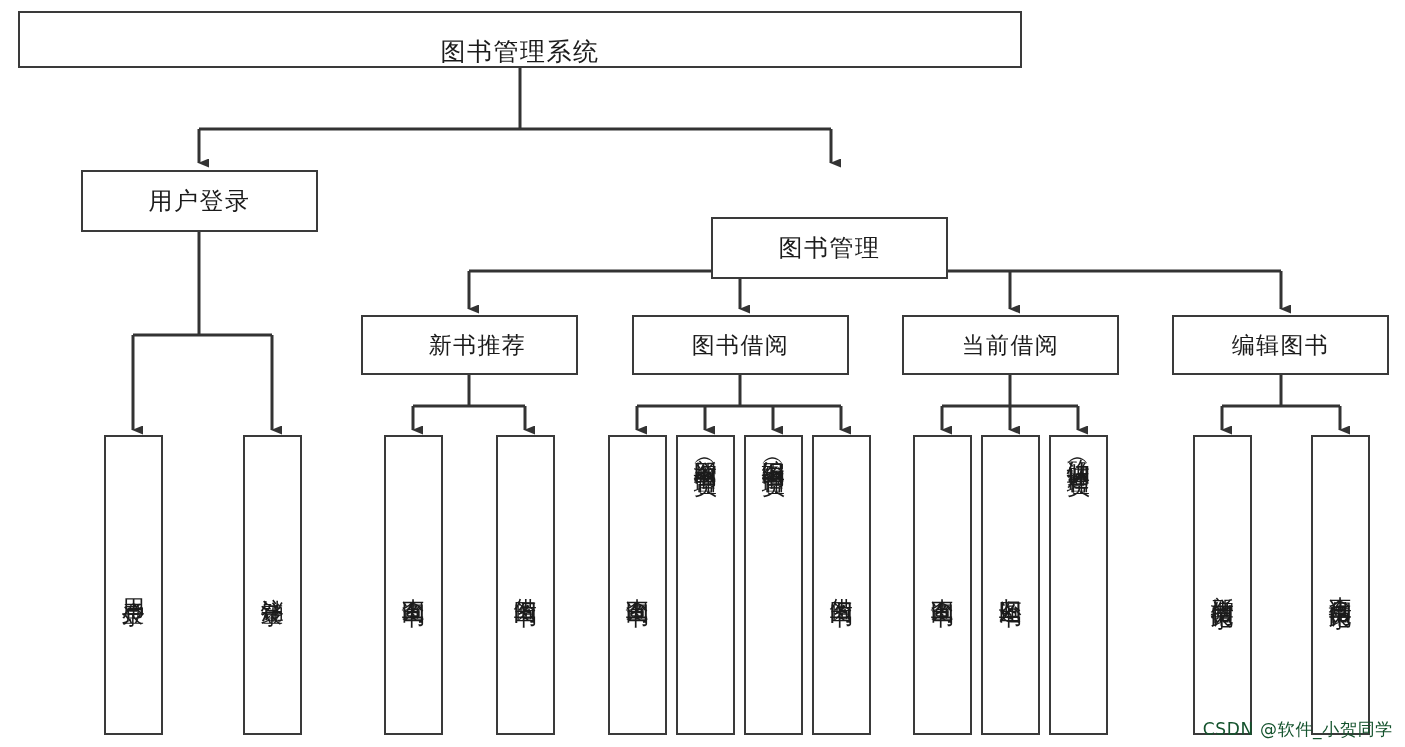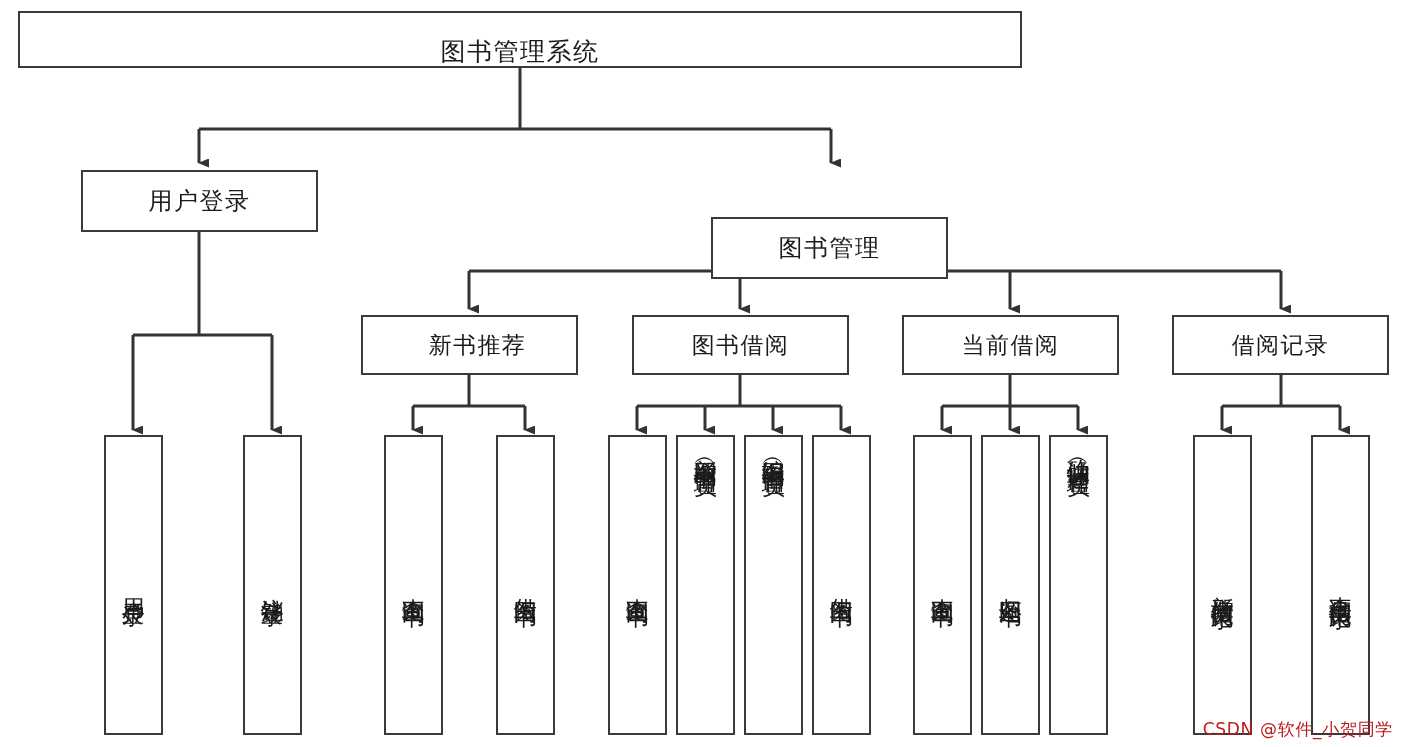--- a/index.html
+++ b/index.html
@@ -66,21 +66,21 @@
   }
   .node-leaf.leaf-center {
     align-items: center;
     padding-top: 0;
   }
   #watermark {
     position: absolute;
     right: 12px;
     bottom: 6px;
     font-size: 17px;
-    color: #b91c1c;
+    color: #14532d;
     letter-spacing: 0.04em;
     white-space: nowrap;
     user-select: none;
   }
 </style>
 </head>
 <body>
 
 <div id="diagram-root">
 
@@ -148,21 +148,21 @@
   <div class="node node-l3" style="left:361px; top:315px; width:217px; height:60px;padding-left:16px;">
     <span class="node-label">新书推荐</span>
   </div>
   <div class="node node-l3" style="left:632px; top:315px; width:217px; height:60px;">
     <span class="node-label">图书借阅</span>
   </div>
   <div class="node node-l3" style="left:902px; top:315px; width:217px; height:60px;">
     <span class="node-label">当前借阅</span>
   </div>
   <div class="node node-l3" style="left:1172px; top:315px; width:217px; height:60px;">
-    <span class="node-label">借阅记录</span>
+    <span class="node-label">编辑图书</span>
   </div>
 
   <div class="node node-leaf leaf-center" style="left:104px; top:435px; width:59px; height:300px;">
     <span class="node-label">用户登录</span>
   </div>
   <div class="node node-leaf leaf-center" style="left:243px; top:435px; width:59px; height:300px;">
     <span class="node-label">注销登录</span>
   </div>
 
   <div class="node node-leaf leaf-center" style="left:384px; top:435px; width:59px; height:300px;">

